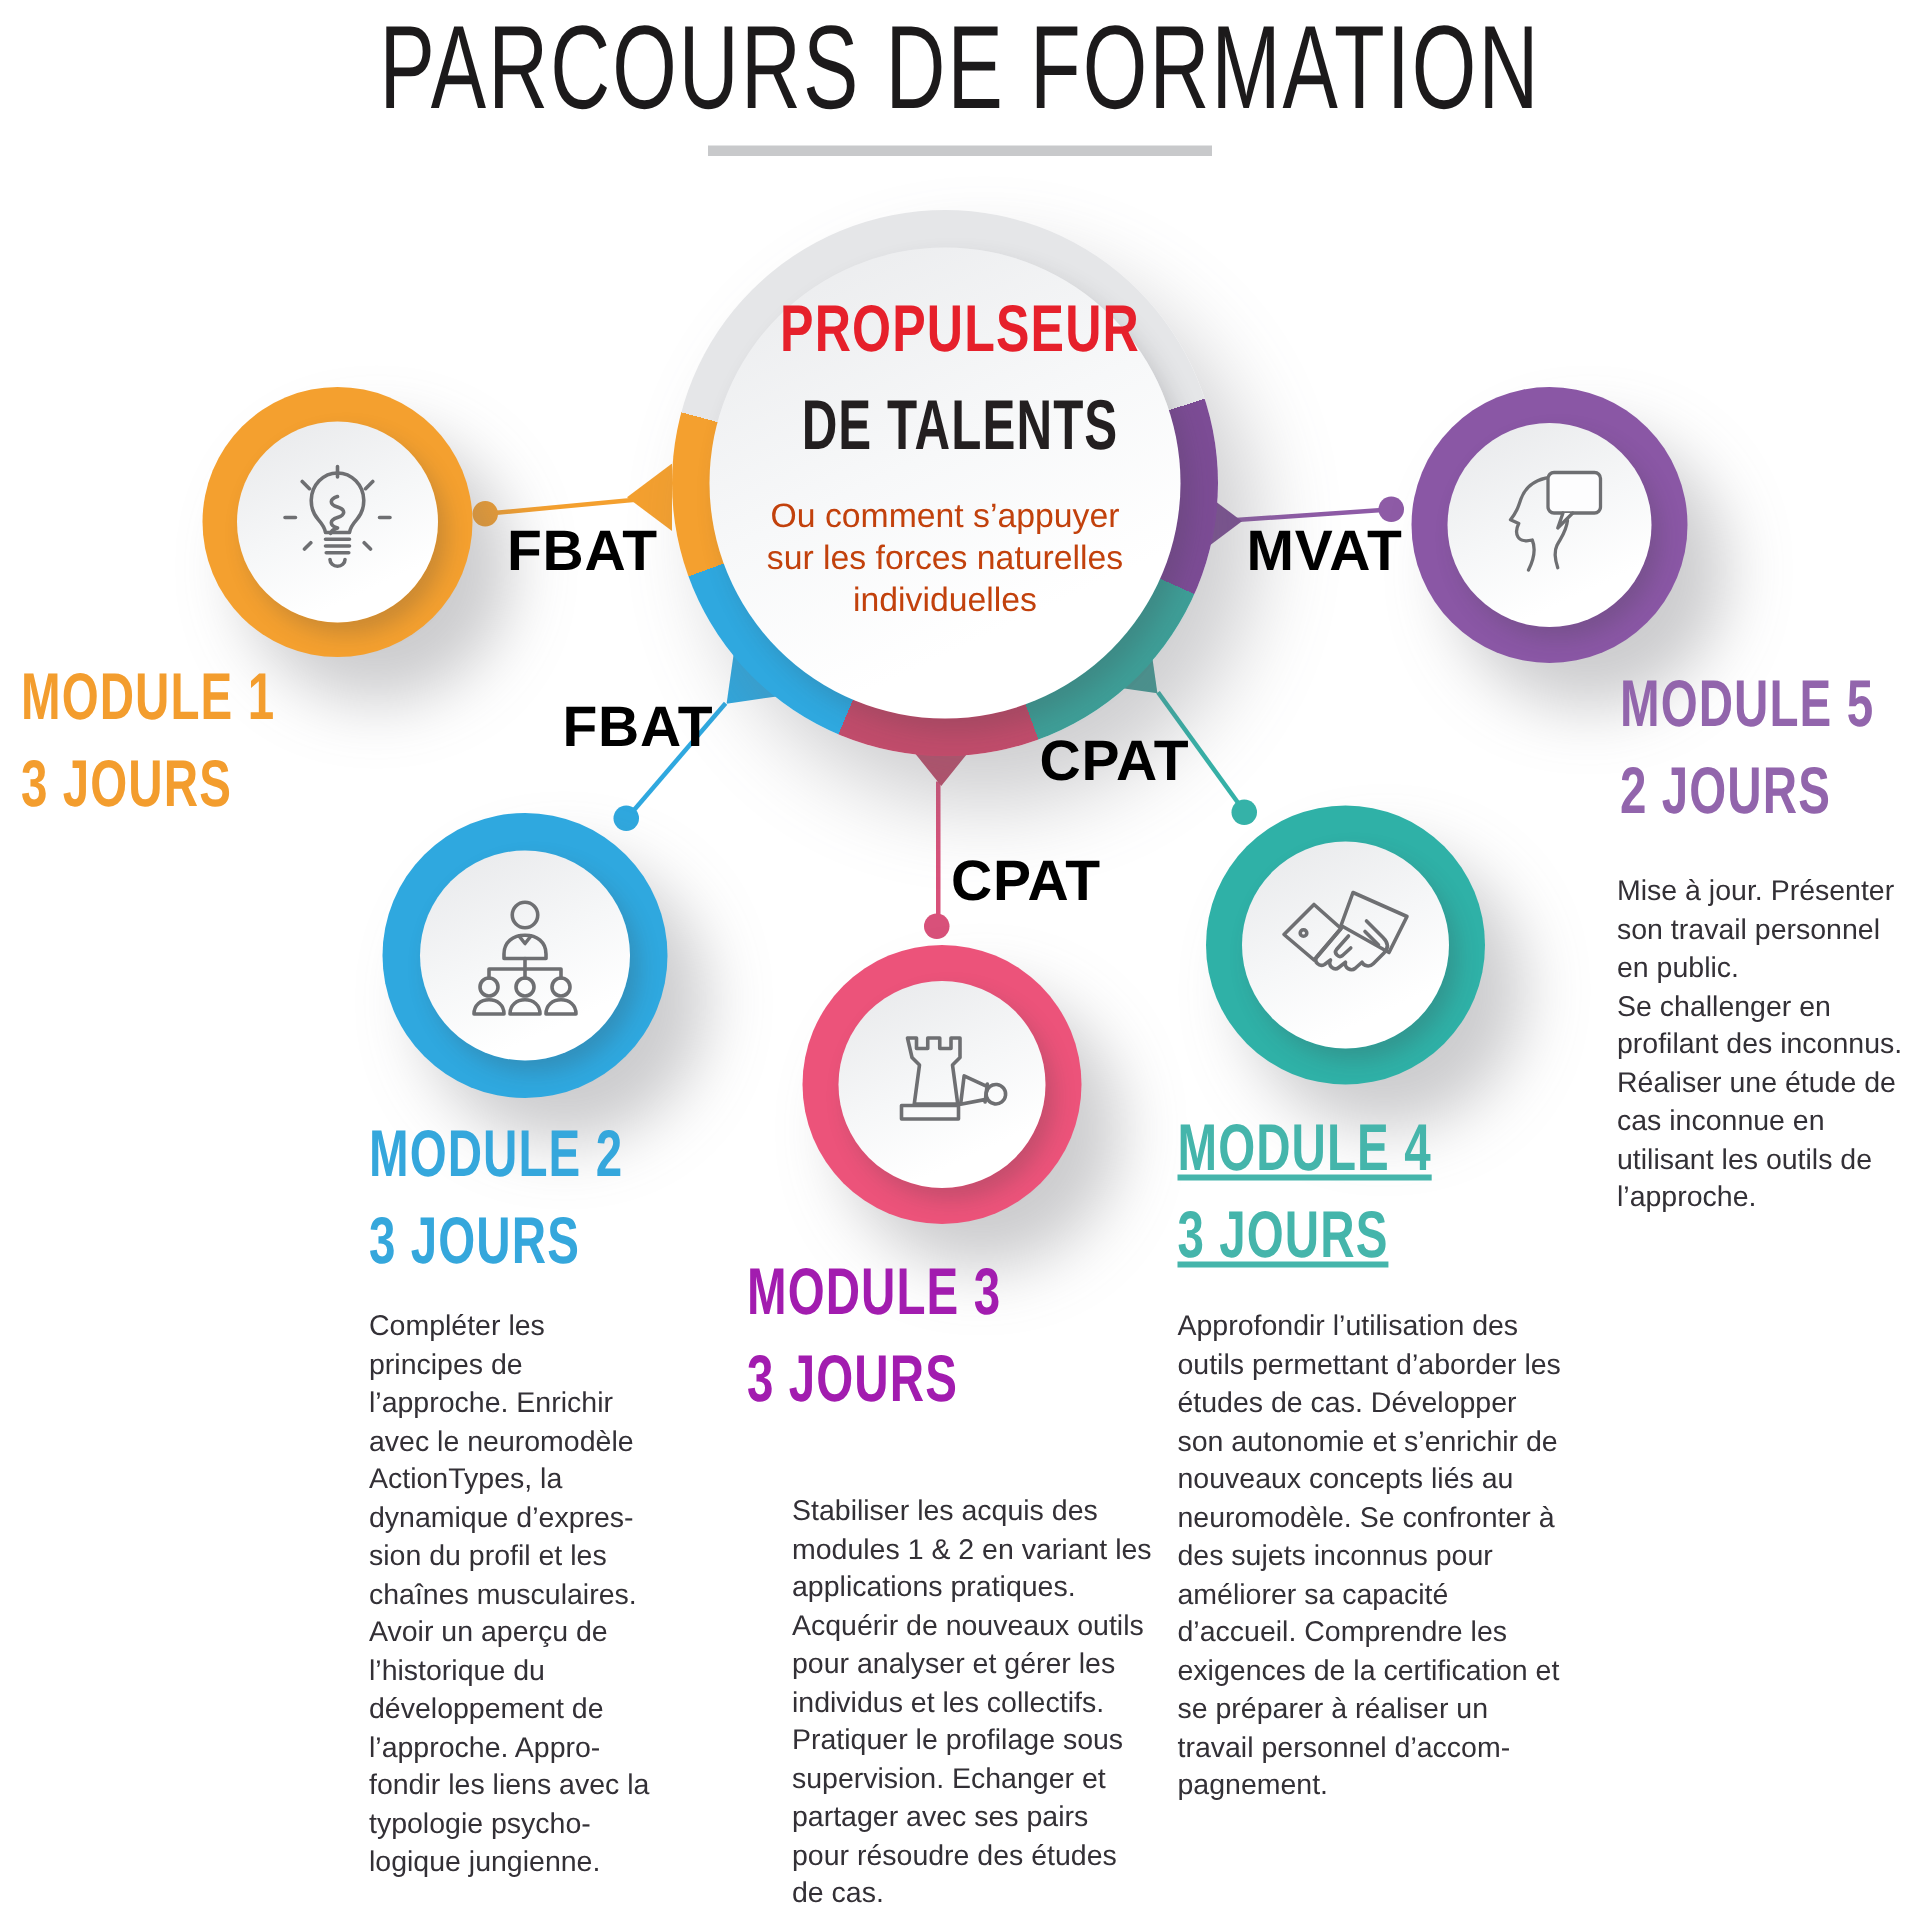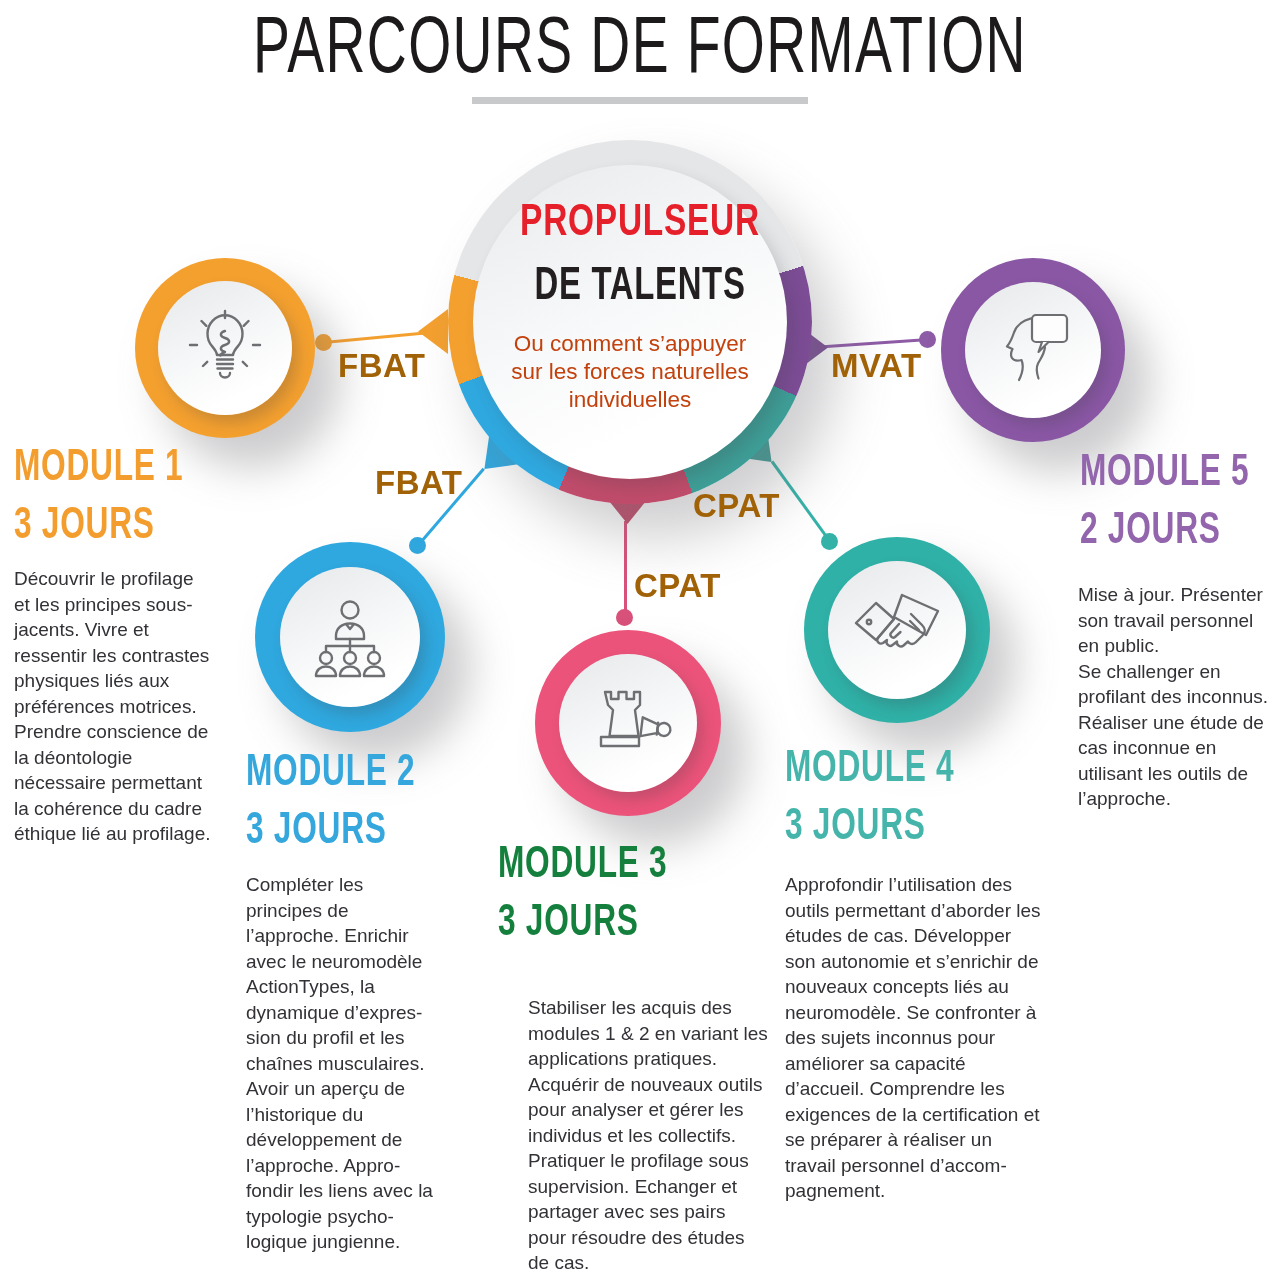--- a/index.html
+++ b/index.html
@@ -69,21 +69,21 @@
   .line-teal{left:772px;top:460px;width:99px;background:#35b2a8;transform:rotate(54.1deg);}
   .line-purple{left:812px;top:346px;width:117px;background:#8e5ba6;transform:rotate(-3.9deg);}
   .cdot{position:absolute;width:17px;height:17px;border-radius:50%;z-index:2;}
   .dot-orange{left:315px;top:334px;background:#f4a02f;}
   .dot-blue{left:409px;top:537px;background:#2fa8df;}
   .dot-pink{left:616px;top:609px;background:#d8517a;}
   .dot-teal{left:821px;top:533px;background:#35b2a8;}
   .dot-purple{left:919px;top:331px;background:#8e5ba6;}
 
   
-  .clabel{position:absolute;font-size:33px;font-weight:700;color:#a16207;z-index:5;letter-spacing:0.5px;}
+  .clabel{position:absolute;font-size:38px;font-weight:700;color:#000000;z-index:5;letter-spacing:0.5px;}
   .lbl-fbat1{left:338px;top:347px;}
   .lbl-fbat2{left:375px;top:464px;}
   .lbl-cpat3{left:634px;top:567px;}
   .lbl-cpat4{left:693px;top:487px;}
   .lbl-mvat{left:831px;top:347px;}
 
   
   .mcircle{position:absolute;border-radius:50%;z-index:3;}
   .mcircle .inner{
     position:absolute;border-radius:50%;
@@ -103,22 +103,22 @@
   .mc5 .inner{left:24px;top:24px;width:136px;height:136px;}
 
   
   .mhead{position:absolute;z-index:4;}
   .mhead span{
     display:block;font-size:44px;line-height:58px;font-weight:700;white-space:nowrap;
     transform:scaleX(0.72);transform-origin:left top;letter-spacing:1px;
   }
   .mh1{left:14px;top:436px;color:#f39d2e;}
   .mh2{left:246px;top:741px;color:#35a7dc;}
-  .mh3{left:498px;top:833px;color:#15803d;}
-  .mh4{left:785px;top:737px;color:#45b5ab;}
+  .mh3{left:498px;top:833px;color:#a21caf;}
+  .mh4{left:785px;top:737px;color:#45b5ab;text-decoration:underline;}
   .mh5{left:1080px;top:441px;color:#9265ac;}
 
   
   .mdesc{
     position:absolute;font-size:19px;line-height:25.5px;color:#333036;z-index:4;
     white-space:pre-line;
   }
   .md1{left:14px;top:566px;width:200px;}
   .md2{left:246px;top:872px;width:188px;}
   .md3{left:528px;top:955px;width:240px;margin-top:40px;}
@@ -254,20 +254,19 @@
   </div>
   <div class="mhead mh4">
     <span>MODULE 4</span>
     <span>3 JOURS</span>
   </div>
   <div class="mhead mh5">
     <span>MODULE 5</span>
     <span>2 JOURS</span>
   </div>
 
-  <div class="mdesc md1">Découvrir le profilage et les principes sous-jacents. Vivre et ressentir les contrastes physiques liés aux préférences motrices. Prendre conscience de la déontologie nécessaire permet­tant la cohérence du cadre éthique lié au profilage.</div>
   <div class="mdesc md2">Compléter les principes de l’approche. Enrichir avec le neuromodèle ActionTypes, la dynamique d’expres­sion du profil et les chaînes musculaires. Avoir un aperçu de l’historique du développement de l’approche. Appro­fondir les liens avec la typologie psycho­logique jungienne.</div>
   <div class="mdesc md3">Stabiliser les acquis des modules 1 &amp; 2 en variant les applications pratiques. Acquérir de nouveaux outils pour analyser et gérer les individus et les collectifs. Pratiquer le profilage sous supervi­sion. Echanger et partager avec ses pairs pour résoudre des études de cas.</div>
   <div class="mdesc md4">Approfondir l’utilisation des outils permettant d’aborder les études de cas. Dévelop­per son autonomie et s’enrichir de nouveaux concepts liés au neuromo­dèle. Se confronter à des sujets inconnus pour améliorer sa capacité d’accueil. Comprendre les exigences de la certification et se préparer à réaliser un travail personnel d’accom­pagnement.</div>
   <div class="mdesc md5">Mise à jour. Présenter son travail personnel en public.
 Se challenger en profilant des inconnus. Réaliser une étude de cas inconnue en utilisant les outils de l’approche.</div>
 
 </div>
 
 </body></html>

